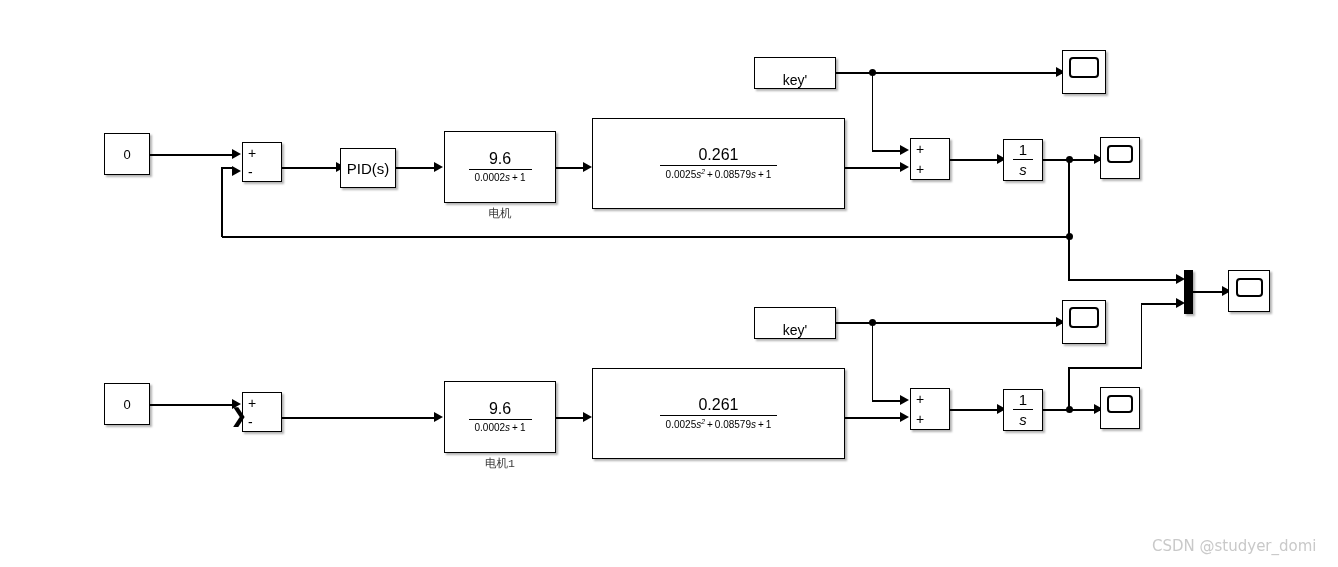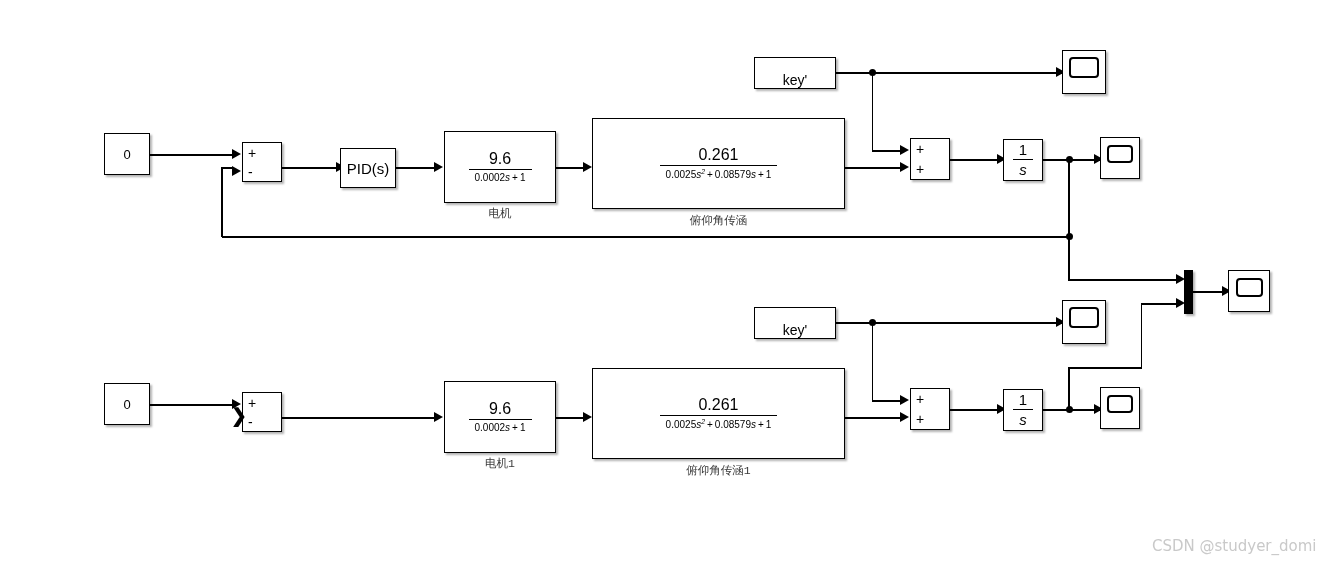--- a/index.html
+++ b/index.html
@@ -189,21 +189,20 @@
 
   <div class="wire-h" style="left:556px; top:167px; width:30px;"></div>
   <div class="arrow" style="left:583px; top:161.5px;"></div>
 
   <div class="blk" style="left:592px; top:118px; width:253px; height:91px;">
     <span class="frac">
       <span class="num">0.261</span>
       <span class="den">0.0025<i>s</i><sup>2</sup> + 0.08579<i>s</i> + 1</span>
     </span>
   </div>
-  <div class="caption" style="left:592px; top:213px; width:253px;">俯仰角传涵</div>
 
   <div class="wire-h" style="left:845px; top:167px; width:57px;"></div>
   <div class="arrow" style="left:900px; top:161.5px;"></div>
 
   <div class="blk keyblk" style="left:754px; top:57px; width:82px; height:32px;">
     <span class="blk-text">key'</span>
   </div>
 
   <div class="wire-h" style="left:836px; top:72px; width:226px;"></div>
   <div class="dot" style="left:869px; top:68.5px;"></div>
@@ -282,21 +281,20 @@
 
   <div class="wire-h" style="left:556px; top:417px; width:30px;"></div>
   <div class="arrow" style="left:583px; top:411.5px;"></div>
 
   <div class="blk" style="left:592px; top:368px; width:253px; height:91px;">
     <span class="frac">
       <span class="num">0.261</span>
       <span class="den">0.0025<i>s</i><sup>2</sup> + 0.08579<i>s</i> + 1</span>
     </span>
   </div>
-  <div class="caption" style="left:592px; top:463px; width:253px;">俯仰角传涵1</div>
 
   <div class="wire-h" style="left:845px; top:417px; width:57px;"></div>
   <div class="arrow" style="left:900px; top:411.5px;"></div>
 
   <div class="blk keyblk" style="left:754px; top:307px; width:82px; height:32px;">
     <span class="blk-text">key'</span>
   </div>
 
   <div class="wire-h" style="left:836px; top:322px; width:226px;"></div>
   <div class="dot" style="left:869px; top:318.5px;"></div>

